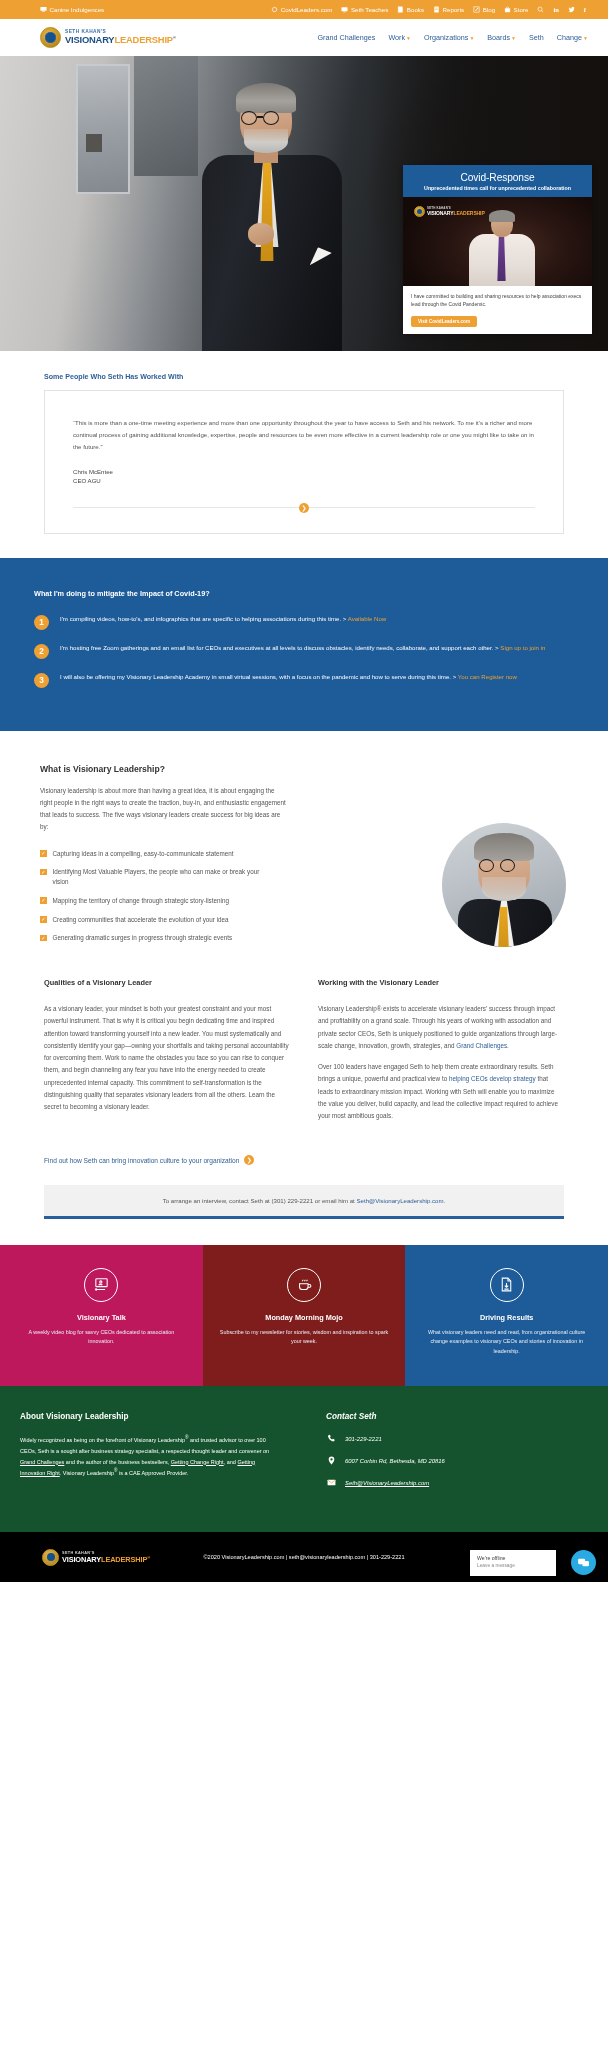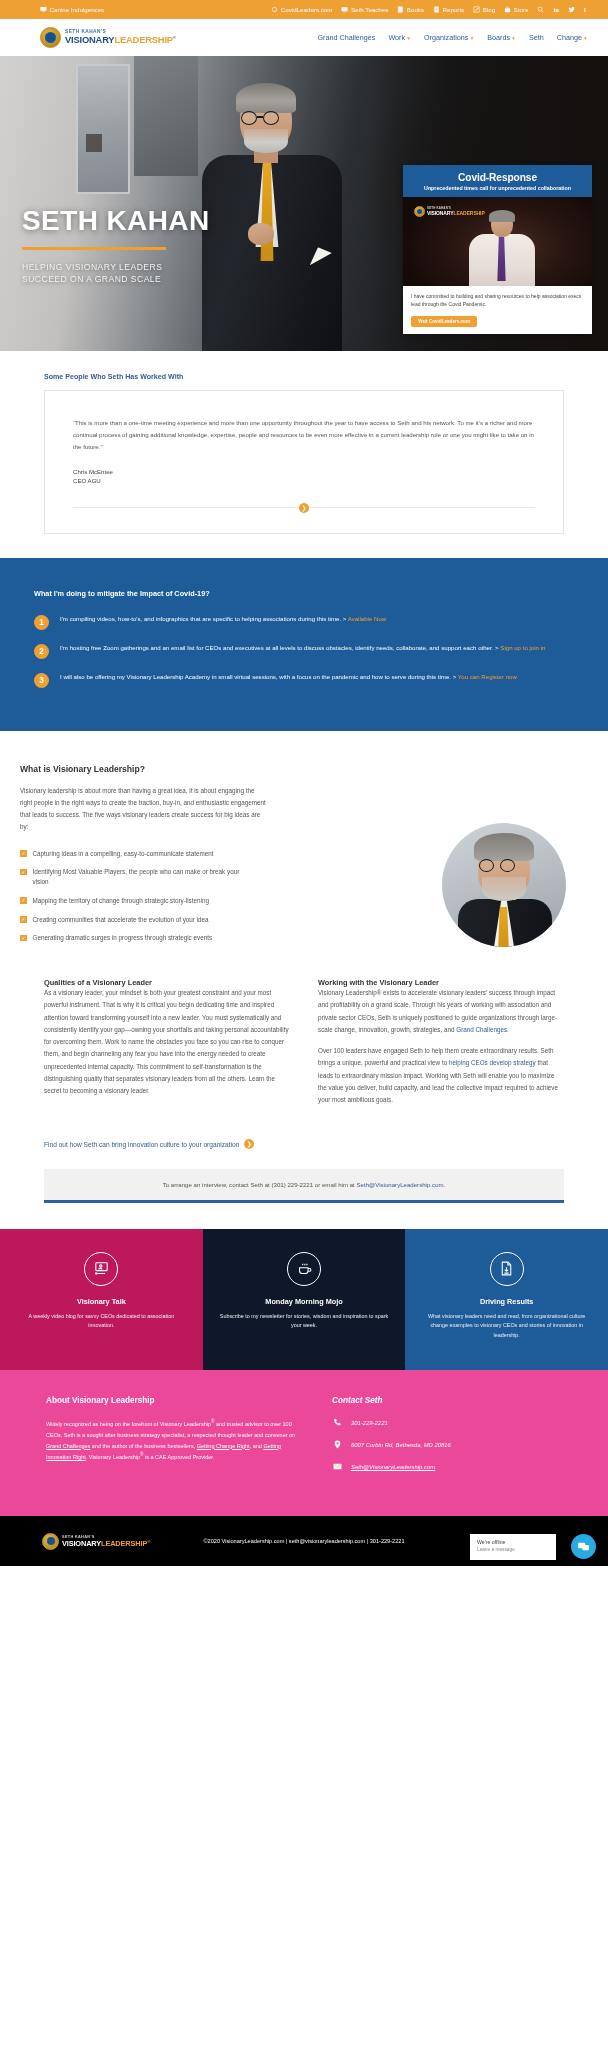--- a/index.html
+++ b/index.html
@@ -153,21 +153,21 @@
     font-size: 8.6px; color: #f3f2f0; letter-spacing: .45px; line-height: 1.42;
     text-shadow: 0 1px 4px rgba(0,0,0,.45);
   }
 
   
   .covid-card {
     position: absolute; right: 16px; top: 109px; width: 189px; z-index: 6;
     box-shadow: 0 1px 5px rgba(0,0,0,.3);
   }
   .cc-head { background: #1d5b99; padding: 7px 8px 6px; text-align: center; }
-  .cc-title { font-size: 10.2px; color: #fff; font-weight: bold; letter-spacing: -.1px; }
+  .cc-title { font-size: 10.2px; color: #fff; font-weight: normal; letter-spacing: -.1px; }
   .cc-sub { font-size: 5.3px; color: #fff; font-weight: bold; margin-top: 2px; }
   .cc-video {
     height: 89px; position: relative; overflow: hidden;
     background: radial-gradient(ellipse 110px 70px at 56% 56%, #4a2c22 0%, #2a1612 48%, #140a08 100%);
   }
   .cc-logo { position: absolute; left: 11px; top: 9px; display: flex; align-items: center; gap: 2px; }
   .cc-seal {
     width: 11px; height: 11px; border-radius: 50%;
     background: radial-gradient(circle at 40% 35%, #e8b54a, #a87c16);
     border: .7px solid #c79a22;
@@ -227,21 +227,21 @@
   .cb-num {
     width: 15px; height: 15px; border-radius: 50%; background: #efa033;
     color: #fff; font-size: 8.2px; font-weight: bold;
     display: flex; align-items: center; justify-content: center; flex: none;
     margin-top: 1px;
   }
   .cb-txt { font-size: 6.1px; color: #fff; line-height: 1.75; padding-right: 6px; }
   .cb-link { color: #efa033; cursor: pointer; }
 
   
-  .vl-sec { padding: 33px 20px 0; position: relative; }
+  .vl-sec { padding: 33px 40px 0; position: relative; }
   .vl-h { font-size: 8.6px; font-weight: bold; color: #333; margin-bottom: 11px; }
   .vl-p { font-size: 6.3px; color: #555; line-height: 1.95; max-width: 246px; }
   .vl-list { margin-top: 15px; }
   .vl-item { display: flex; gap: 6px; align-items: flex-start; margin-bottom: 9px; max-width: 230px; }
   .vl-chk {
     width: 6.5px; height: 6.5px; background: #efa033; flex: none; margin-top: 1.5px;
     display: flex; align-items: center; justify-content: center;
     color: #fff; font-size: 5px; line-height: 1;
   }
   .vl-itxt { font-size: 6.3px; color: #555; line-height: 1.55; }
@@ -258,50 +258,50 @@
   .vp-gl, .vp-gr { position: absolute; top: 36px; width: 15px; height: 13px; border: 1.6px solid #16161a; border-radius: 50%; }
   .vp-gl { left: 37px; } .vp-gr { left: 58px; }
   .vp-brd { position: absolute; left: 40px; top: 54px; width: 44px; height: 24px; border-radius: 0 0 48% 48%; background: linear-gradient(180deg, rgba(220,219,216,.3), #cecbc7); }
   .vp-body { position: absolute; left: 16px; top: 76px; width: 94px; height: 60px; border-radius: 20px 20px 0 0; background: linear-gradient(105deg,#1f2228,#101216); }
   .vp-shirt { position: absolute; left: 48px; top: 78px; width: 28px; height: 58px; background: #f2f0ec; clip-path: polygon(40% 0,60% 0,92% 100%,8% 100%); }
   .vp-tie { position: absolute; left: 55px; top: 84px; width: 13px; height: 52px; background: linear-gradient(180deg,#e8a820,#c88d14); clip-path: polygon(22% 0,78% 0,94% 100%,6% 100%); }
 
   
   .twocol { display: flex; gap: 28px; padding: 26px 44px 0; }
   .tc { flex: 1; }
-  .tc-h { font-size: 7.4px; font-weight: bold; color: #333; margin-bottom: 0; }
+  .tc-h { font-size: 7.4px; font-weight: bold; color: #333; margin-bottom: 16px; }
   .tc-p { font-size: 6.3px; color: #555; line-height: 1.95; margin-bottom: 9px; }
   .tc-link { color: #2e5d96; cursor: pointer; }
 
   
   .findout {
     padding: 24px 44px 0; display: flex; align-items: center; gap: 5px;
     font-size: 6.6px; color: #2e5d96; cursor: pointer;
   }
   .contact-strip { margin: 20px 44px 0; }
   .cs-box { background: #f1f1f1; padding: 12px 10px; text-align: center; font-size: 6.1px; color: #555; }
   .cs-link { color: #2e5d96; cursor: pointer; }
   .cs-bar { height: 2.5px; background: #2a5f9e; }
 
   
   .cards { display: flex; margin-top: 26px; }
   .card { flex: 1; padding: 23px 16px 30px; text-align: center; }
   .card.a { background: #be185d; }
-  .card.b { background: #0f172a; }
+  .card.b { background: #7f1d1d; }
   .card.c { background: #1d5b99; }
   .card-ico {
     width: 34px; height: 34px; border-radius: 50%; border: 1.4px solid #fff;
     margin: 0 auto 11px; display: flex; align-items: center; justify-content: center;
   }
   .card-ico svg { width: 17px; height: 17px; display: block; }
   .card-t { font-size: 7.3px; color: #fff; font-weight: bold; margin-bottom: 6px; }
   .card-d { font-size: 5.4px; color: #e9eef4; line-height: 1.75; }
 
   
-  .footer { background: #ec4899; padding: 26px 46px 32px; display: flex; gap: 28px; }
+  .footer { background: #14532d; padding: 26px 20px 32px; display: flex; gap: 48px; }
   .f-col-a { width: 258px; }
   .f-col-b { flex: 1; font-style: italic; }
   .f-h { font-size: 8.2px; color: #fff; font-weight: bold; margin-bottom: 13px; }
   .f-p { font-size: 5.5px; color: #fff; line-height: 1.95; }
   .f-u { text-decoration: underline; cursor: pointer; }
   .f-row { display: flex; align-items: center; gap: 9px; margin-bottom: 13px; font-size: 5.9px; color: #fff; }
   .f-ico { width: 10px; display: flex; justify-content: center; flex: none; }
   .f-ico svg { width: 9px; height: 9px; fill: #fff; display: block; }
   .f-mail { text-decoration: underline; cursor: pointer; }
 
@@ -458,28 +458,20 @@
     <div class="fig-beard"></div>
     <div class="fig-hair"></div>
     <div class="fig-glass-l"></div>
     <div class="fig-glass-r"></div>
     <div class="fig-glass-bridge"></div>
     <div class="fig-hand"></div>
     <div class="fig-pocket"></div>
   </div>
   <div class="hero-dark"></div>
 
-  <div class="hero-txt">
-    <div class="hero-title">SETH KAHAN</div>
-    <div class="hero-rule"></div>
-    <div class="hero-sub">
-      <div>HELPING VISIONARY LEADERS</div>
-      <div>SUCCEED ON A GRAND SCALE</div>
-    </div>
-  </div>
 
   <div class="covid-card">
     <div class="cc-head">
       <div class="cc-title">Covid-Response</div>
       <div class="cc-sub">Unprecedented times call for unprecedented collaboration</div>
     </div>
     <div class="cc-video">
       <div class="cc-logo">
         <div class="cc-seal">
             <div class="cc-seal-in"></div>

